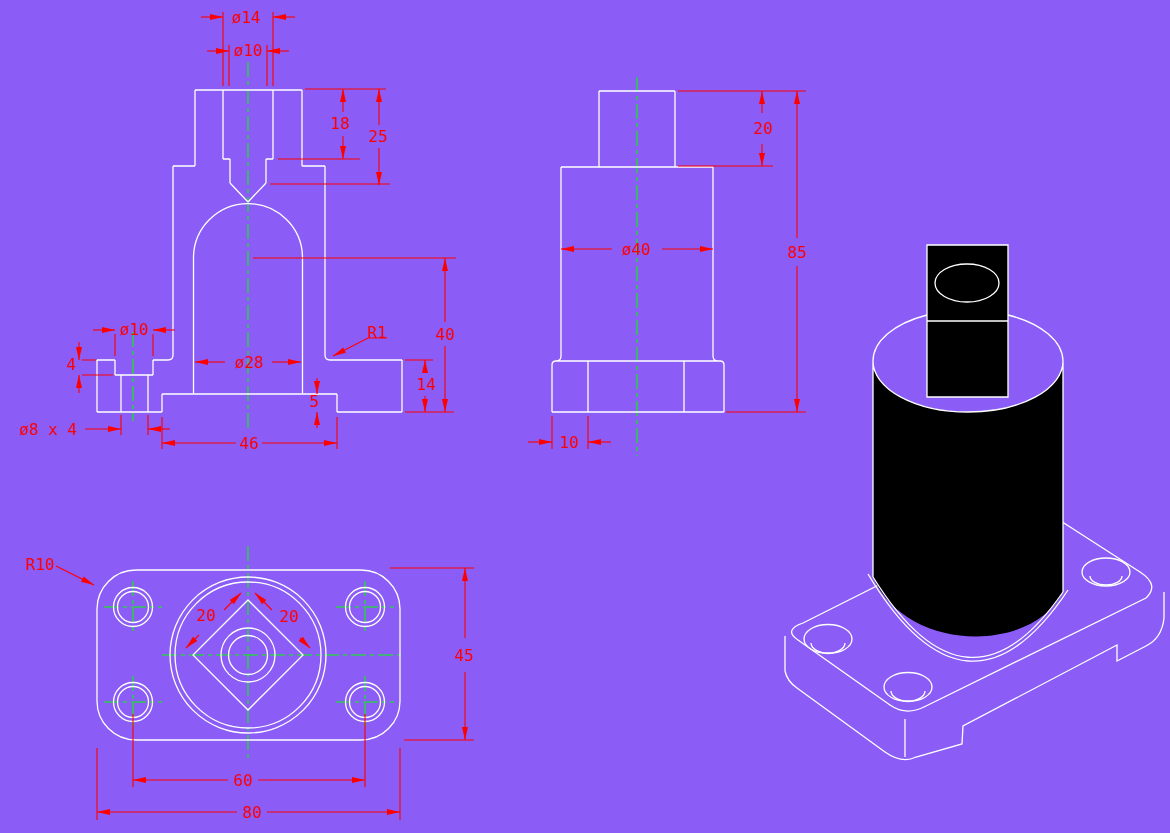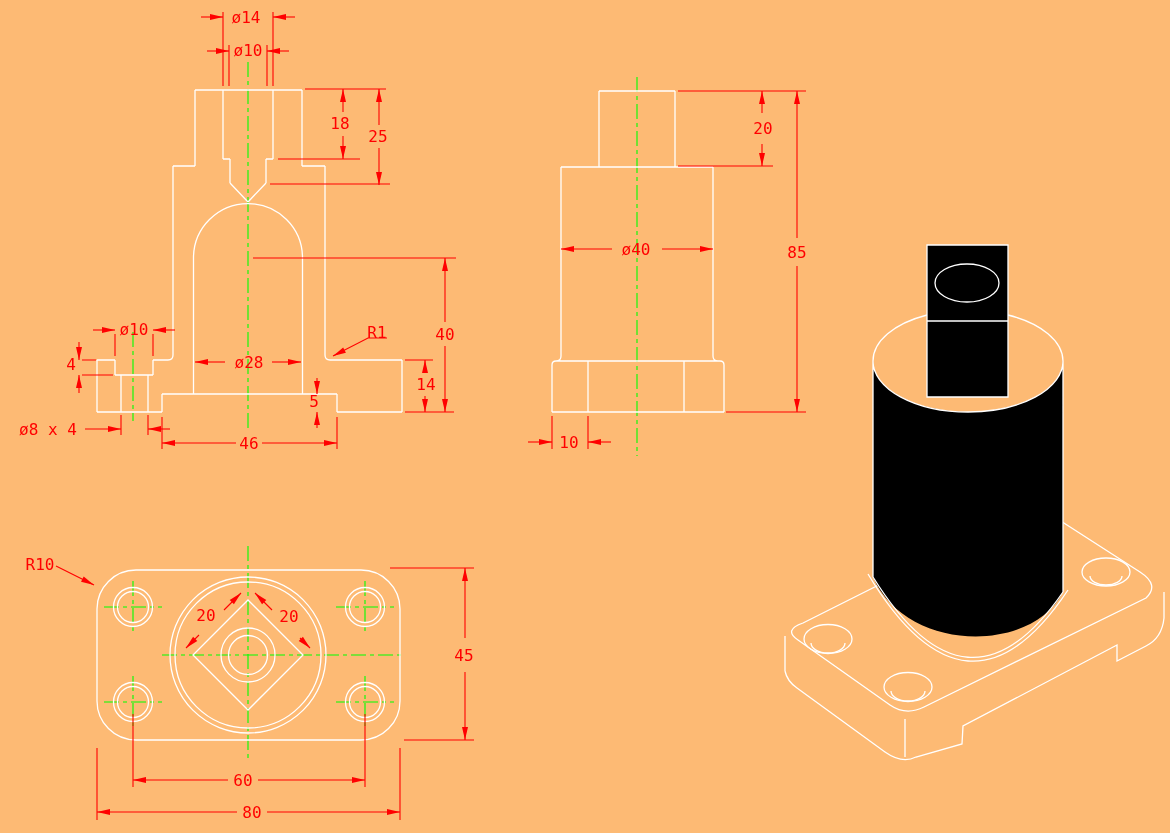--- a/index.html
+++ b/index.html
@@ -1,16 +1,16 @@
 <!DOCTYPE html>
 <html><head>
 <meta charset="utf-8">
 <style>
   html,body{margin:0;padding:0;background:#000;width:1170px;height:833px;overflow:hidden}
-  .canvas{position:relative;width:1170px;height:833px;background:#fdba74}
+  .canvas{position:relative;width:1170px;height:833px;background:#8b5cf6}
   svg{display:block}
   .geo{stroke:#ffffff;stroke-width:1.3;fill:none}
   .geo-fill{fill:#000000;stroke:none}
   .dim{stroke:#ff0000;stroke-width:1.1;fill:none}
   .cl{stroke:#00ff00;stroke-width:1.1;fill:none;stroke-dasharray:15 4 4 4}
   .dtx{fill:#ff0000;font-family:"DejaVu Sans Mono","Liberation Mono",monospace;font-size:16px;text-anchor:middle;dominant-baseline:central;letter-spacing:0px}
 </style>
 </head>
 <body>
 

